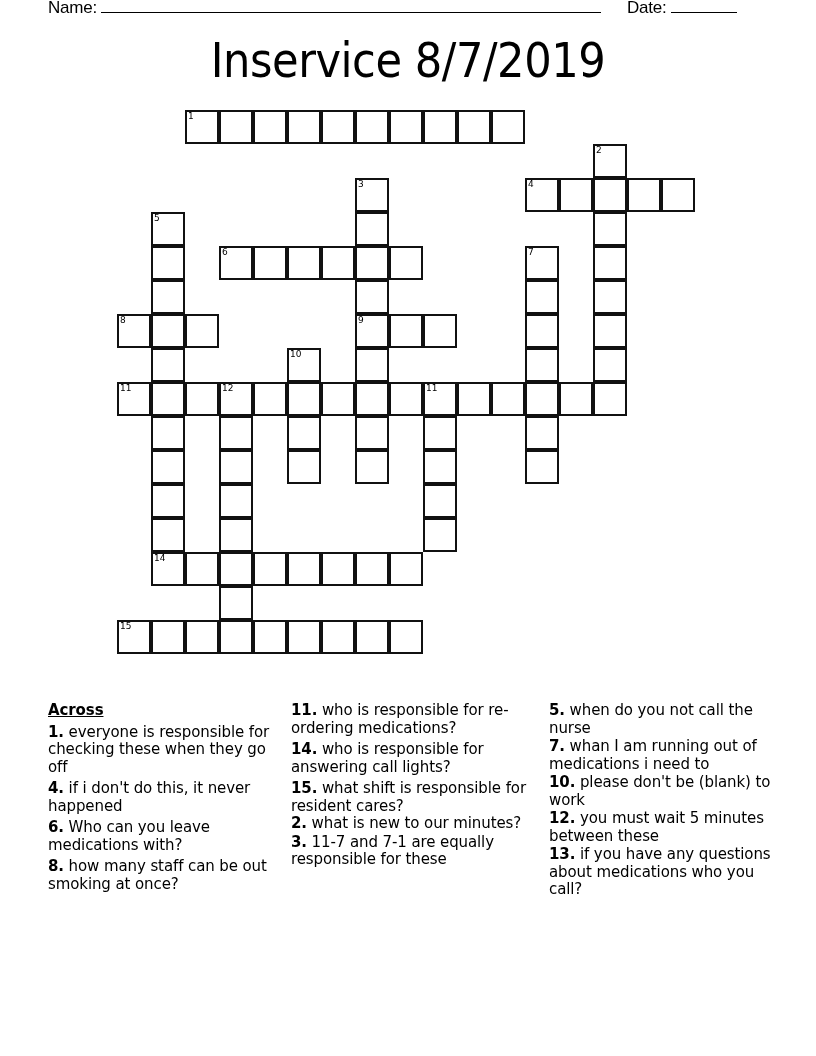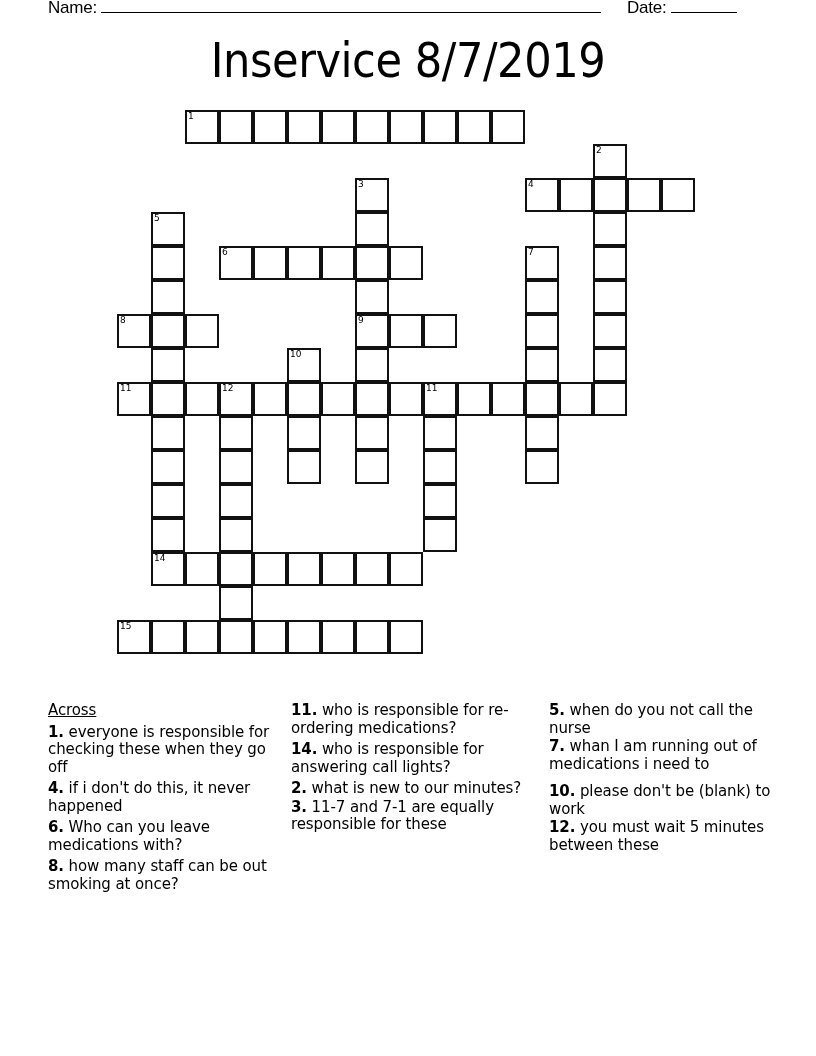--- a/index.html
+++ b/index.html
@@ -9,21 +9,21 @@
   .hdr-date { left: 627px; }
   .line { display: inline-block; border-bottom: 1px solid #000; height: 14px; vertical-align: baseline; margin-left: 4px; }
   .title { position: absolute; top: 32px; left: 0; width: 816px; text-align: center; font-family: "DejaVu Sans", sans-serif; font-size: 48px; letter-spacing: -0.5px; transform: scaleX(0.9); }
   #grid { position: absolute; left: 117px; top: 110px; width: 578px; height: 546px; }
   .cell { position: absolute; width: 34px; height: 34px; box-sizing: border-box; border: 2px solid #111; background: #fff; }
   .cell .num { position: absolute; left: 1px; top: -1px; font-size: 9px; font-family: "DejaVu Sans", sans-serif; line-height: 11px; }
   .clues { position: absolute; top: 702px; font-size: 15px; line-height: 17.5px; letter-spacing: -0.1px; }
   .col1 { left: 48px; width: 230px; }
   .col2 { left: 291px; width: 236px; }
   .col3 { left: 549px; width: 240px; }
-  .sec { font-weight: normal; text-decoration: underline; margin-bottom: 4px; }
+  .sec { font-weight: bold; text-decoration: underline; margin-bottom: 4px; }
   .clue { margin-bottom: 4px; }
   .clue b { font-weight: bold; }
 </style>
 </head>
 <body>
 
 <div class="hdr hdr-name">
   <span>Name:</span><span class="line" style="width:500px;"></span>
 </div>
 <div class="hdr hdr-date">
@@ -166,22 +166,24 @@
   <div class="sec">Across</div>
   <div class="clue"><b>1.</b> <span>everyone is responsible for checking these when they go off</span></div>
   <div class="clue"><b>4.</b> <span>if i don't do this, it never happened</span></div>
   <div class="clue"><b>6.</b> <span>Who can you leave medications with?</span></div>
   <div class="clue"><b>8.</b> <span>how many staff can be out smoking at once?</span></div>
 </div>
 
 <div class="clues col2">
   <div class="clue"><b>11.</b> <span>who is responsible for re-ordering medications?</span></div>
   <div class="clue"><b>14.</b> <span>who is responsible for answering call lights?</span></div>
+  <div class="clue" style="margin-bottom:0"><b>15.</b> <span>what shift is responsible for resident cares?</span></div>
   <div class="clue" style="margin-bottom:1px"><b>2.</b> <span>what is new to our minutes?</span></div>
   <div class="clue"><b>3.</b> <span>11-7 and 7-1 are equally responsible for these</span></div>
 </div>
 
 <div class="clues col3">
   <div class="clue" style="margin-bottom:1px"><b>5.</b> <span>when do you not call the nurse</span></div>
-  <div class="clue" style="margin-bottom:10px"><b>7.</b> <span>whan I am running out of medications i need to</span></div>
+  <div class="clue" style="margin-bottom:1px"><b>7.</b> <span>whan I am running out of medications i need to</span></div>
   <div class="clue" style="margin-bottom:1px"><b>10.</b> <span>please don't be (blank) to work</span></div>
   <div class="clue" style="margin-bottom:1px"><b>12.</b> <span>you must wait 5 minutes between these</span></div>
+  <div class="clue"><b>13.</b> <span>if you have any questions about medications who you call?</span></div>
 </div>
 
 </body></html>

